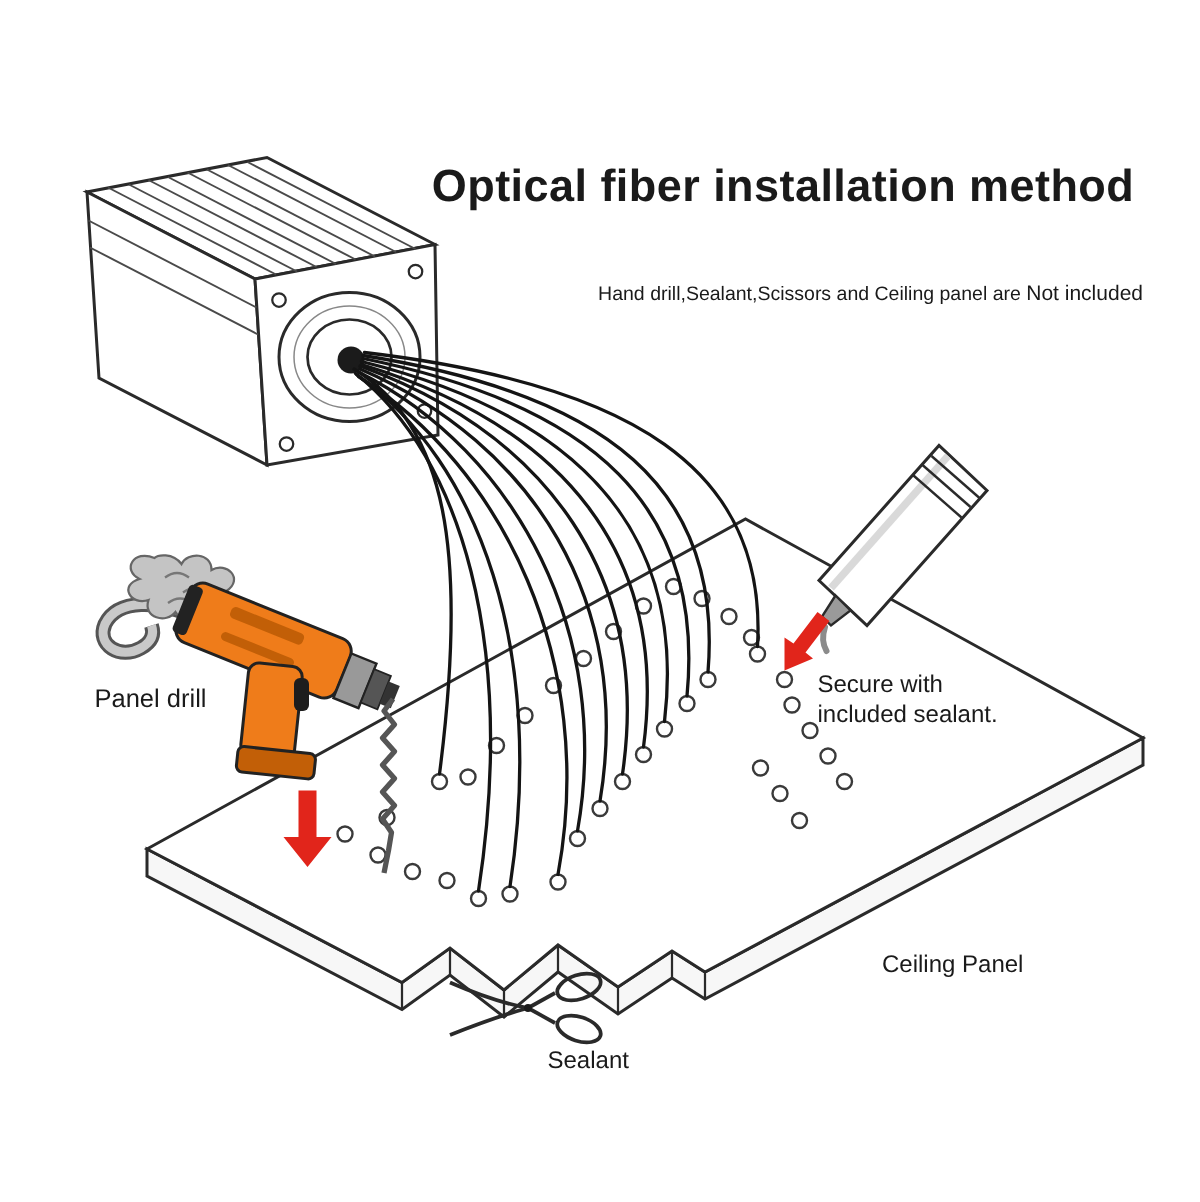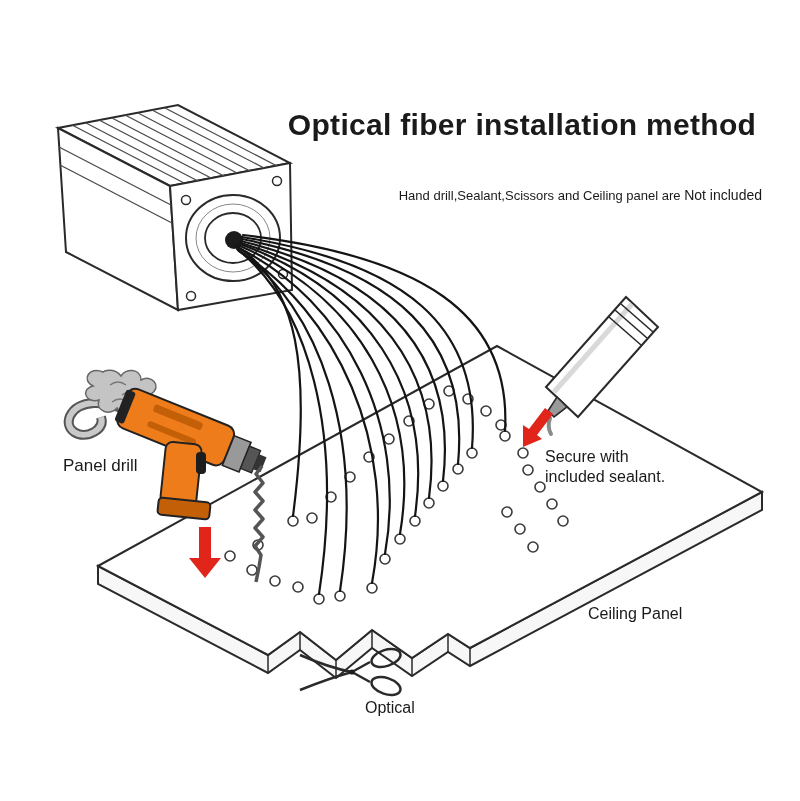--- a/index.html
+++ b/index.html
@@ -5,21 +5,21 @@
   html,body{margin:0;padding:0;background:#fff;}
   .canvas{position:relative;width:800px;height:801px;background:#fff;overflow:hidden;
           font-family:"Liberation Sans",sans-serif;color:#1a1a1a;}
   .canvas svg{position:absolute;left:0;top:0;}
   .txt{position:absolute;white-space:nowrap;}
   .title{left:262px;top:108px;width:520px;text-align:center;font-size:30px;font-weight:700;letter-spacing:.3px;}
   .subtitle{right:38px;top:187px;font-size:13px;}
   .subtitle .b{font-weight:400;font-size:14px;}
   .hand-drill-label{left:63px;top:456px;font-size:17px;}
   .sealant-label{left:545px;top:427px;font-size:16px;line-height:20px;margin-top:20px;}
-  .ceiling-panel-label{left:588px;top:605px;font-size:16px;}
+  .ceiling-panel-label{left:588px;top:635px;font-size:16px;}
   .scissors-label{left:365px;top:699px;font-size:16px;}
   .red{fill:var(--arrow-red,#e1251b);}
   .orange{fill:var(--drill-orange,#ef7c1a);}
   .orange-dark{fill:var(--drill-orange-dark,#c25f07);}
 </style>
 </head>
 <body>
 
 <div class="canvas">
 
@@ -186,15 +186,15 @@
 
 <div class="txt hand-drill-label">Panel drill</div>
 
 <div class="txt sealant-label">
   <div>Secure with</div>
   <div>included sealant.</div>
 </div>
 
 <div class="txt ceiling-panel-label">Ceiling Panel</div>
 
-<div class="txt scissors-label">Optical</div>
+<div class="txt scissors-label">Sealant</div>
 
 </div>
 
 </body></html>

